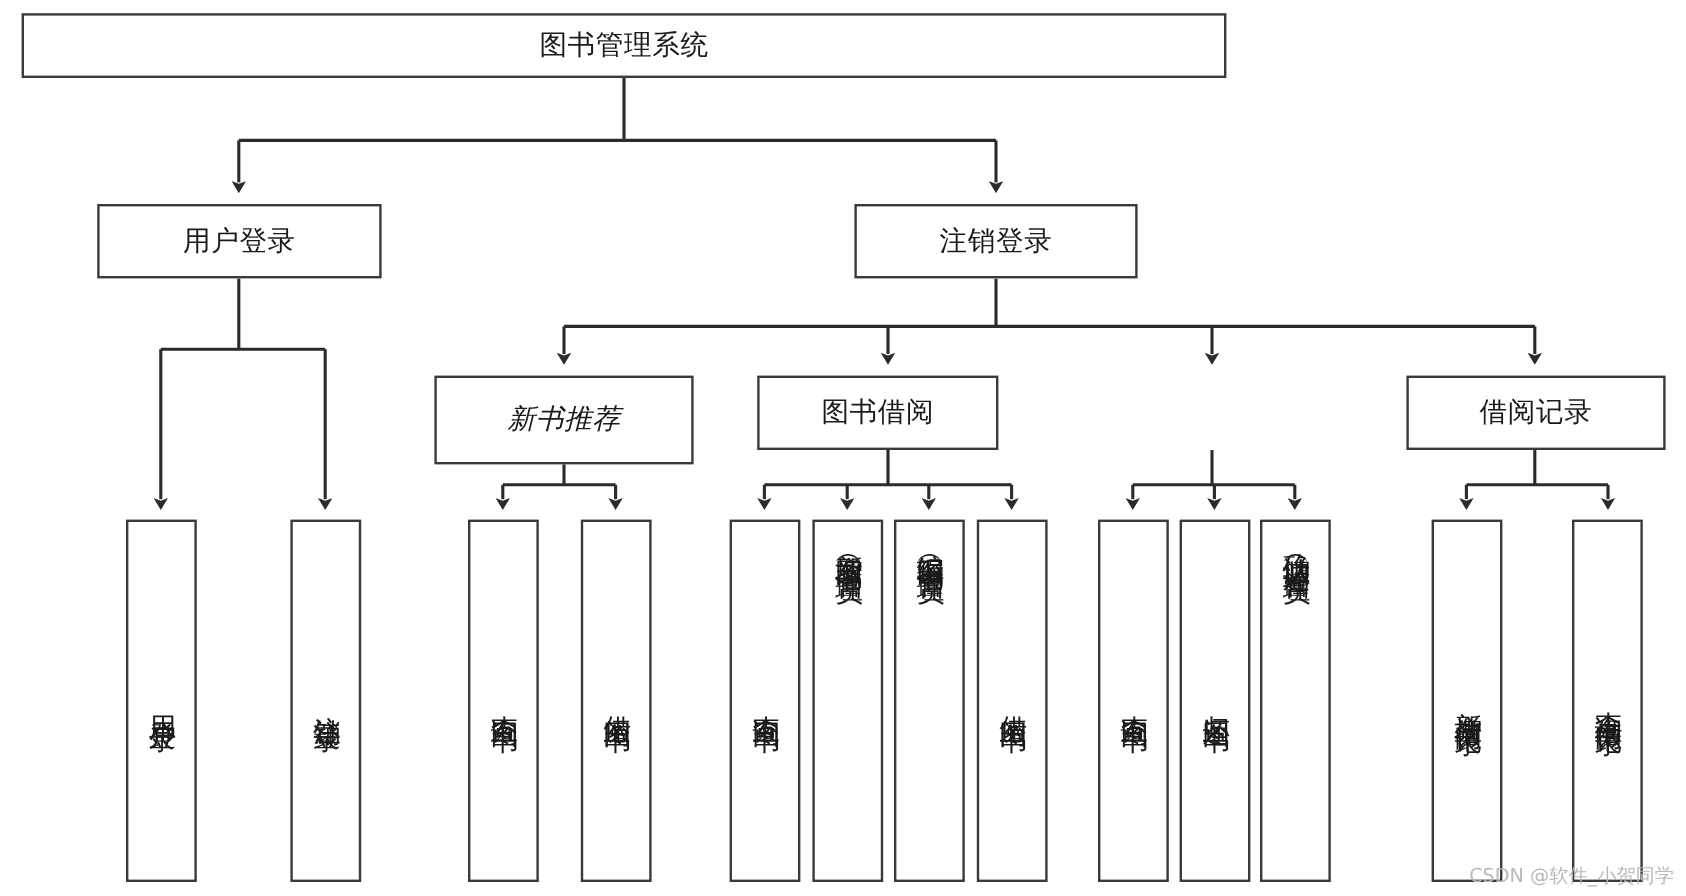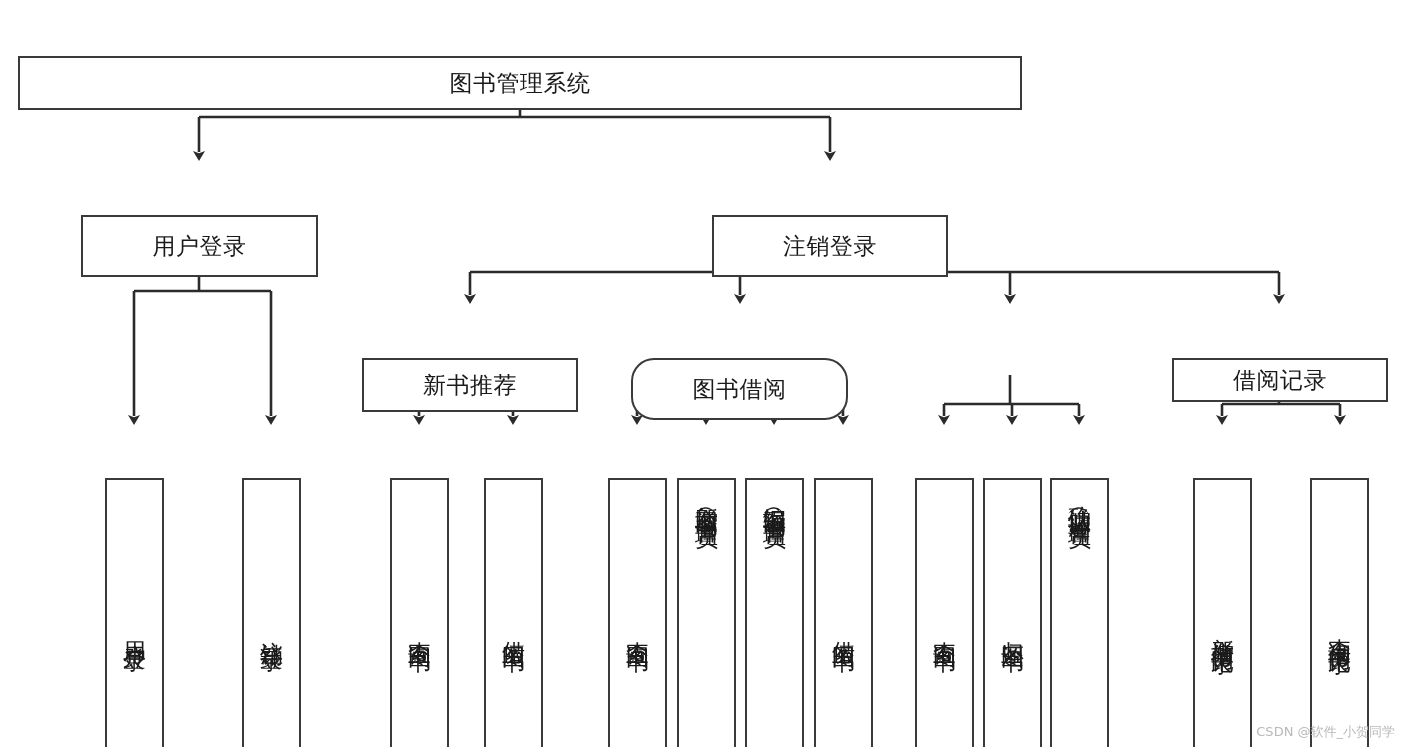--- a/index.html
+++ b/index.html
@@ -29,21 +29,20 @@
   .node {
     position: absolute;
     box-sizing: border-box;
     background: #ffffff;
     border: 2px solid #3a3a3a;
     display: flex;
     align-items: center;
     justify-content: center;
     color: #1a1a1a;
     z-index: 2;
-    margin-top: 45px;
   }
   .node .label {
     display: block;
     text-align: center;
     line-height: 1.16;
     letter-spacing: 0.5px;
   }
   
   .node.horiz .label {
     writing-mode: horizontal-tb;
@@ -66,21 +65,21 @@
     white-space: nowrap;
   }
   .node.vert.centered {
     align-items: center;
     padding-top: 0;
   }
   #watermark {
     position: absolute;
     right: 10px;
     bottom: 6px;
-    font-size: 13px;
+    font-size: 16px;
     color: #b9b9b9;
     white-space: nowrap;
     z-index: 5;
     font-family: "DejaVu Sans", "Liberation Sans", sans-serif;
   }
 </style>
 </head>
 <body>
 
 <div id="canvas">
@@ -140,30 +139,30 @@
   </div>
 
   <div class="node horiz" style="left:81px; top:170px; width:237px; height:62px;">
     <span class="label">用户登录</span>
   </div>
 
   <div class="node horiz" style="left:712px; top:170px; width:236px; height:62px;">
     <span class="label">注销登录</span>
   </div>
 
-  <div class="node horiz" style="left:362px; top:313px; width:216px; height:54px;">
+  <div class="node horiz" style="left:362px; top:313px; width:216px; height:74px;font-style:italic;">
     <span class="label">新书推荐</span>
   </div>
 
-  <div class="node horiz" style="left:631px; top:313px; width:217px; height:62px;border-radius:23px;">
+  <div class="node horiz" style="left:631px; top:313px; width:201px; height:62px;">
     <span class="label">图书借阅</span>
   </div>
 
 
-  <div class="node horiz" style="left:1172px; top:313px; width:216px; height:44px;">
+  <div class="node horiz" style="left:1172px; top:313px; width:216px; height:62px;">
     <span class="label">借阅记录</span>
   </div>
 
   <div class="node vert centered" style="left:105px; top:433px; width:59px; height:302px;">
     <span class="label">用户登录</span>
   </div>
 
   <div class="node vert centered" style="left:242px; top:433px; width:59px; height:302px;">
     <span class="label">注销登录</span>
   </div>

